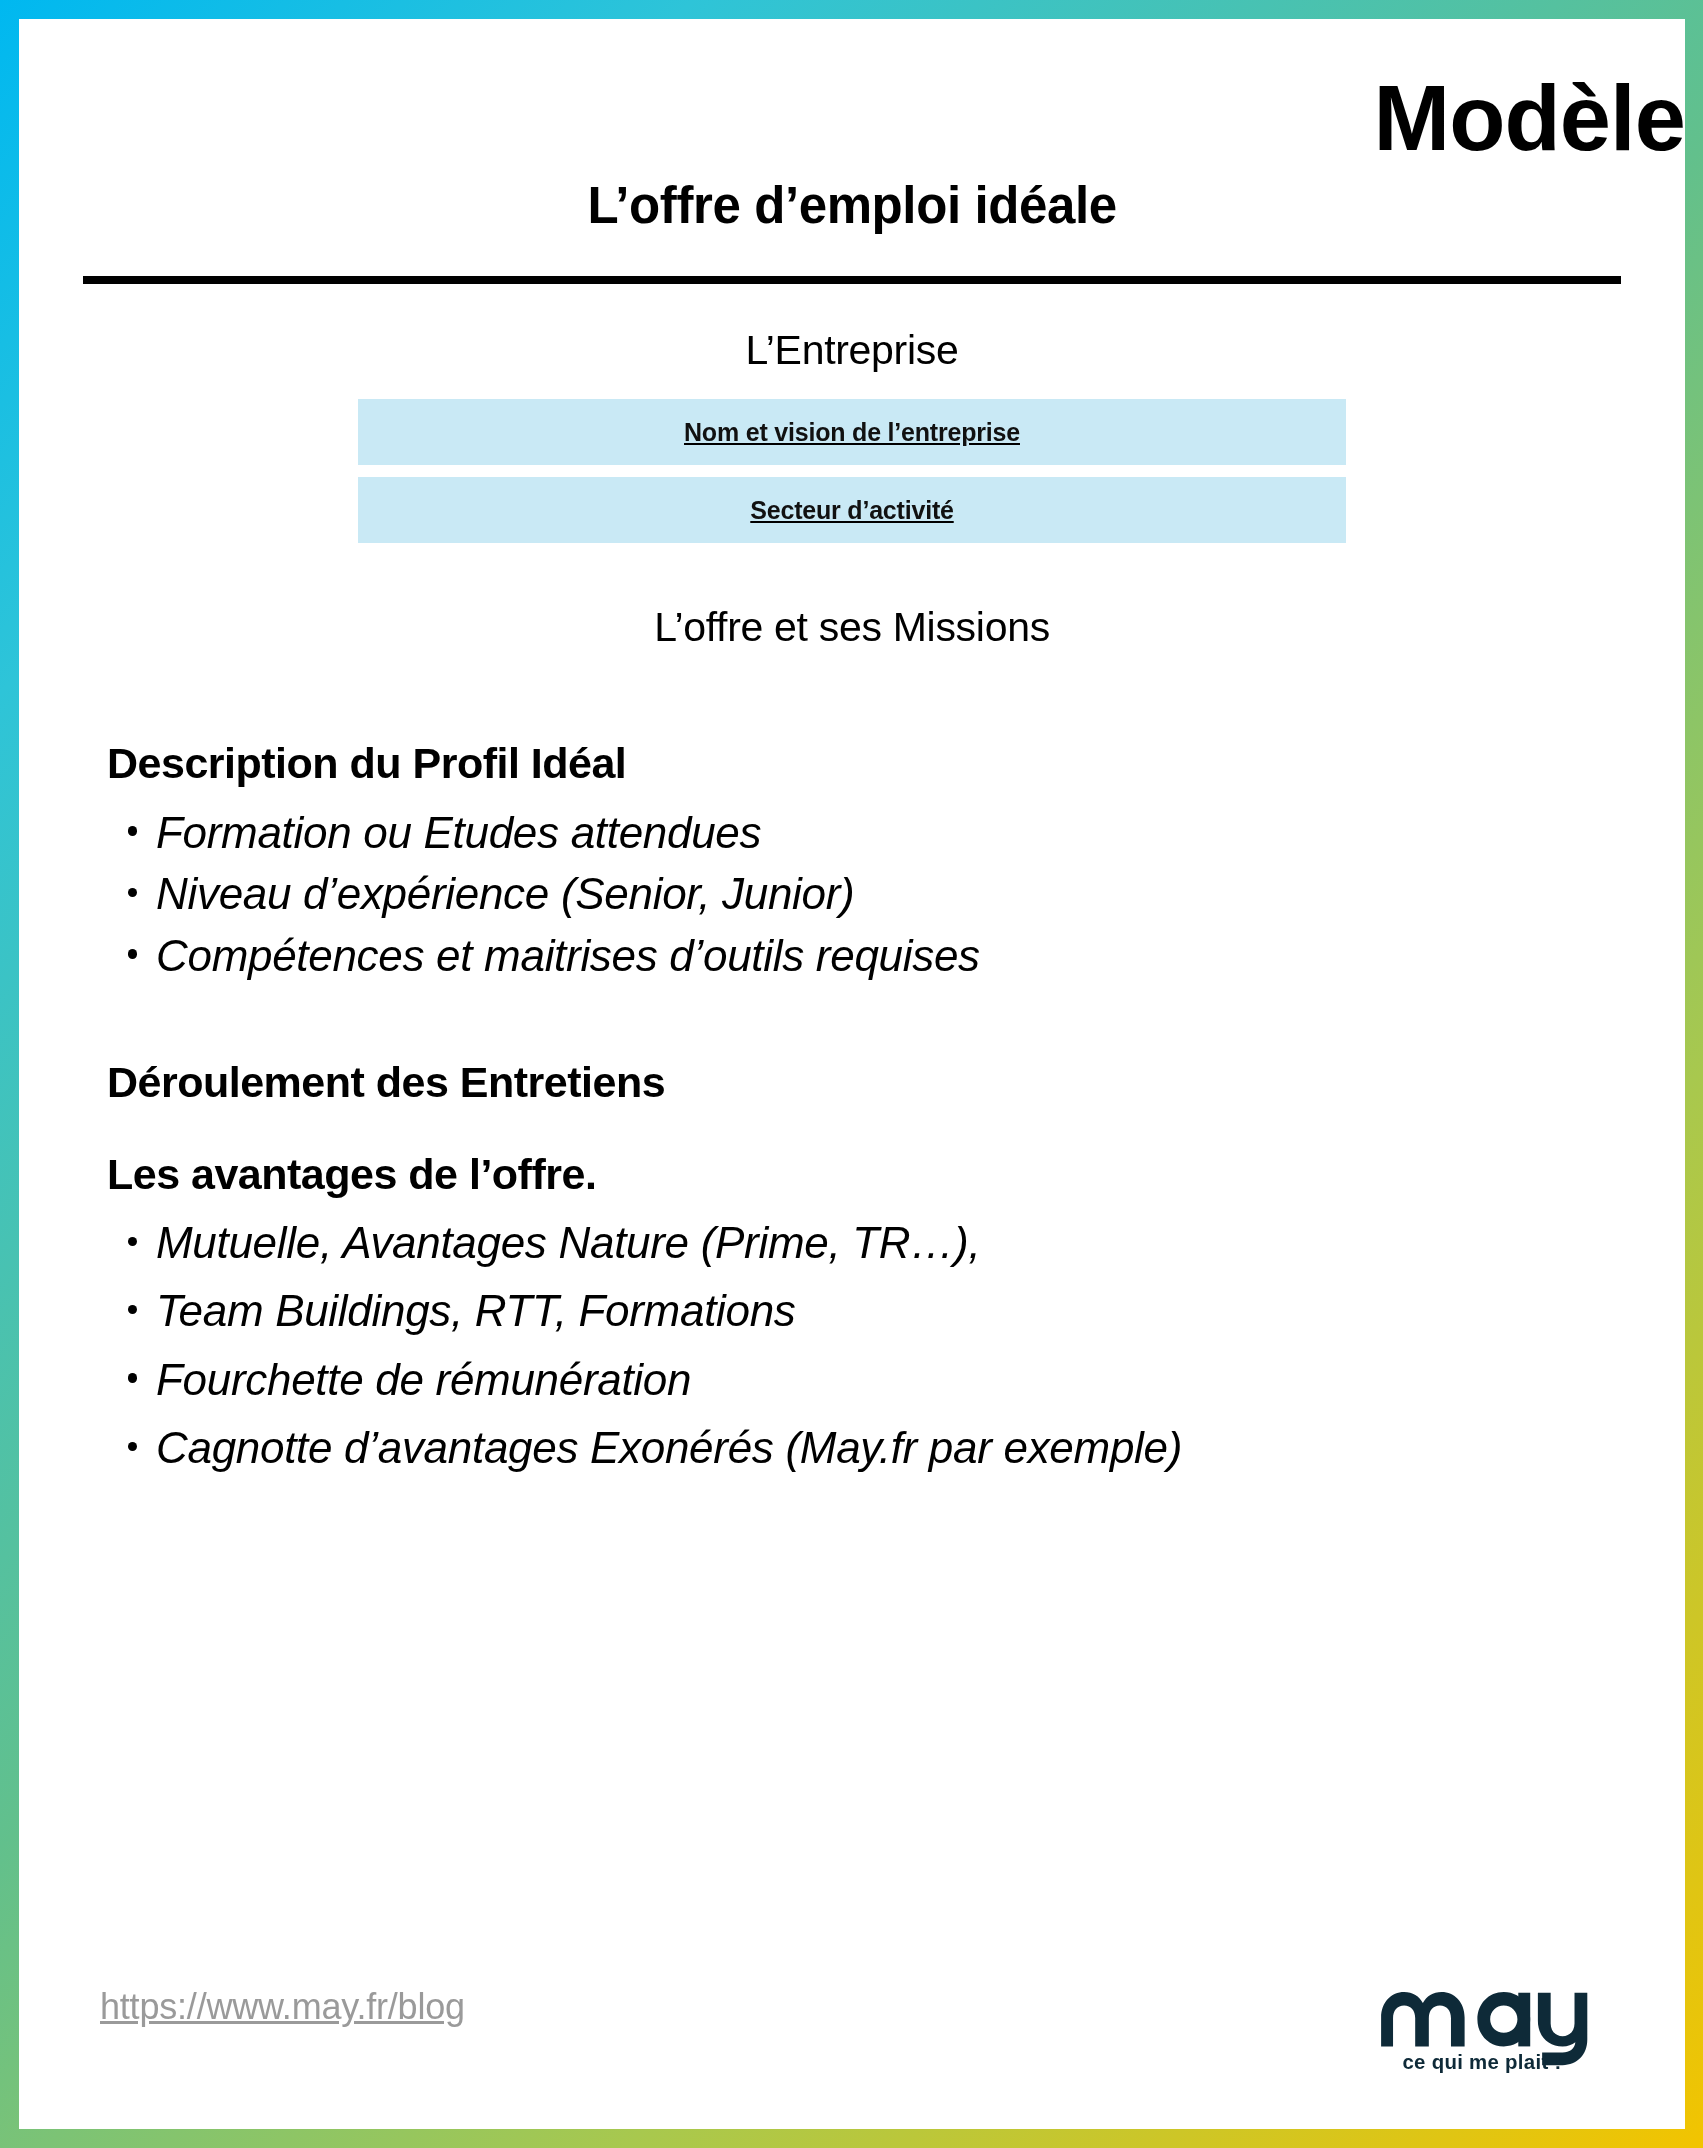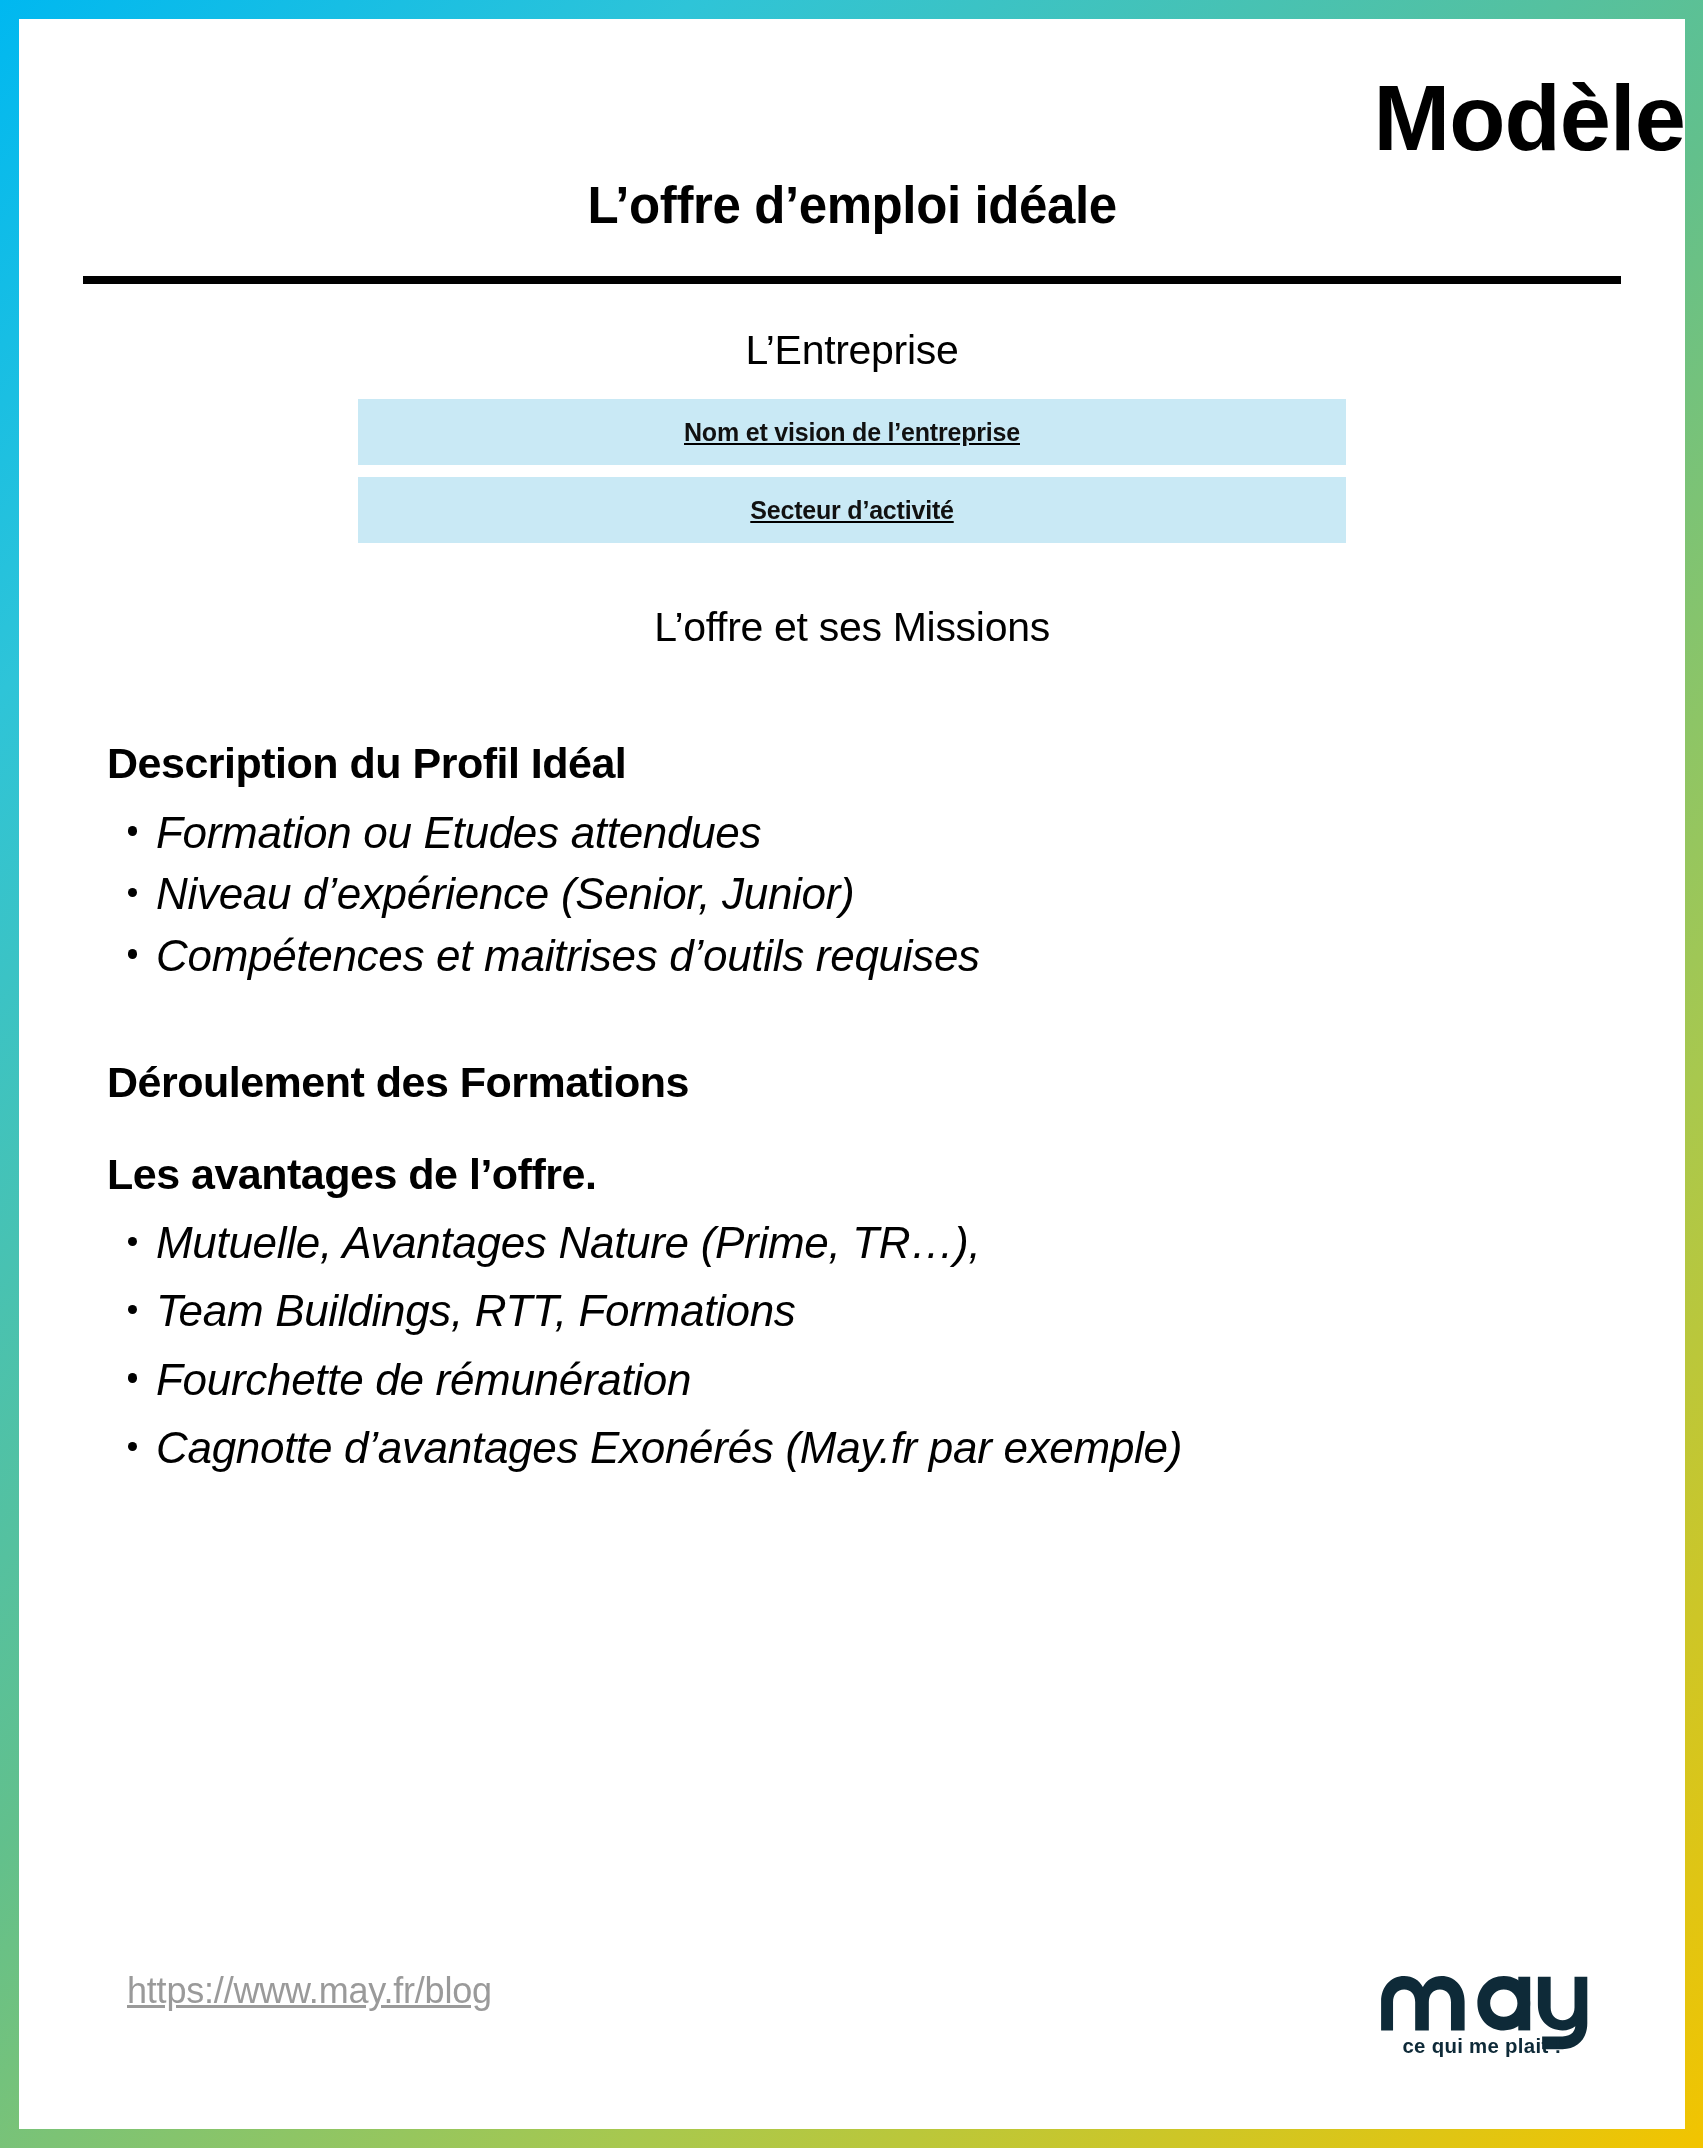--- a/index.html
+++ b/index.html
@@ -137,23 +137,22 @@
     border-radius: 50%;
     background: #000000;
   }
   .bullets.advantages-list li { margin-bottom: 17px; }
 
   
   .footer {
     position: absolute;
     left: 0;
     right: 0;
-    bottom: 16px;
+    bottom: 0;
     height: 196px;
-    margin-left: 27px;
   }
   .site-url {
     position: absolute;
     left: 81px;
     bottom: 101px;
     font-size: 36px;
     color: #9a9a9a;
     letter-spacing: -0.2px;
   }
   .brand-logo {
@@ -202,21 +201,21 @@
     <div class="block profile">
       <h3 class="block-heading">Description du Profil Idéal</h3>
       <ul class="bullets profile-list">
         <li>Formation ou Etudes attendues</li>
         <li>Niveau d’expérience (Senior, Junior)</li>
         <li> Compétences et maitrises d’outils requises</li>
       </ul>
     </div>
 
     <div class="block interviews">
-      <h3 class="block-heading">Déroulement des Formations</h3>
+      <h3 class="block-heading">Déroulement des Entretiens</h3>
     </div>
 
     <div class="block advantages">
       <h3 class="block-heading">Les avantages de l’offre.</h3>
       <ul class="bullets advantages-list">
         <li>Mutuelle, Avantages Nature (Prime, TR…),</li>
         <li>Team Buildings, RTT, Formations</li>
         <li>Fourchette de rémunération</li>
         <li>Cagnotte d’avantages Exonérés (May.fr par exemple)</li>
       </ul>

